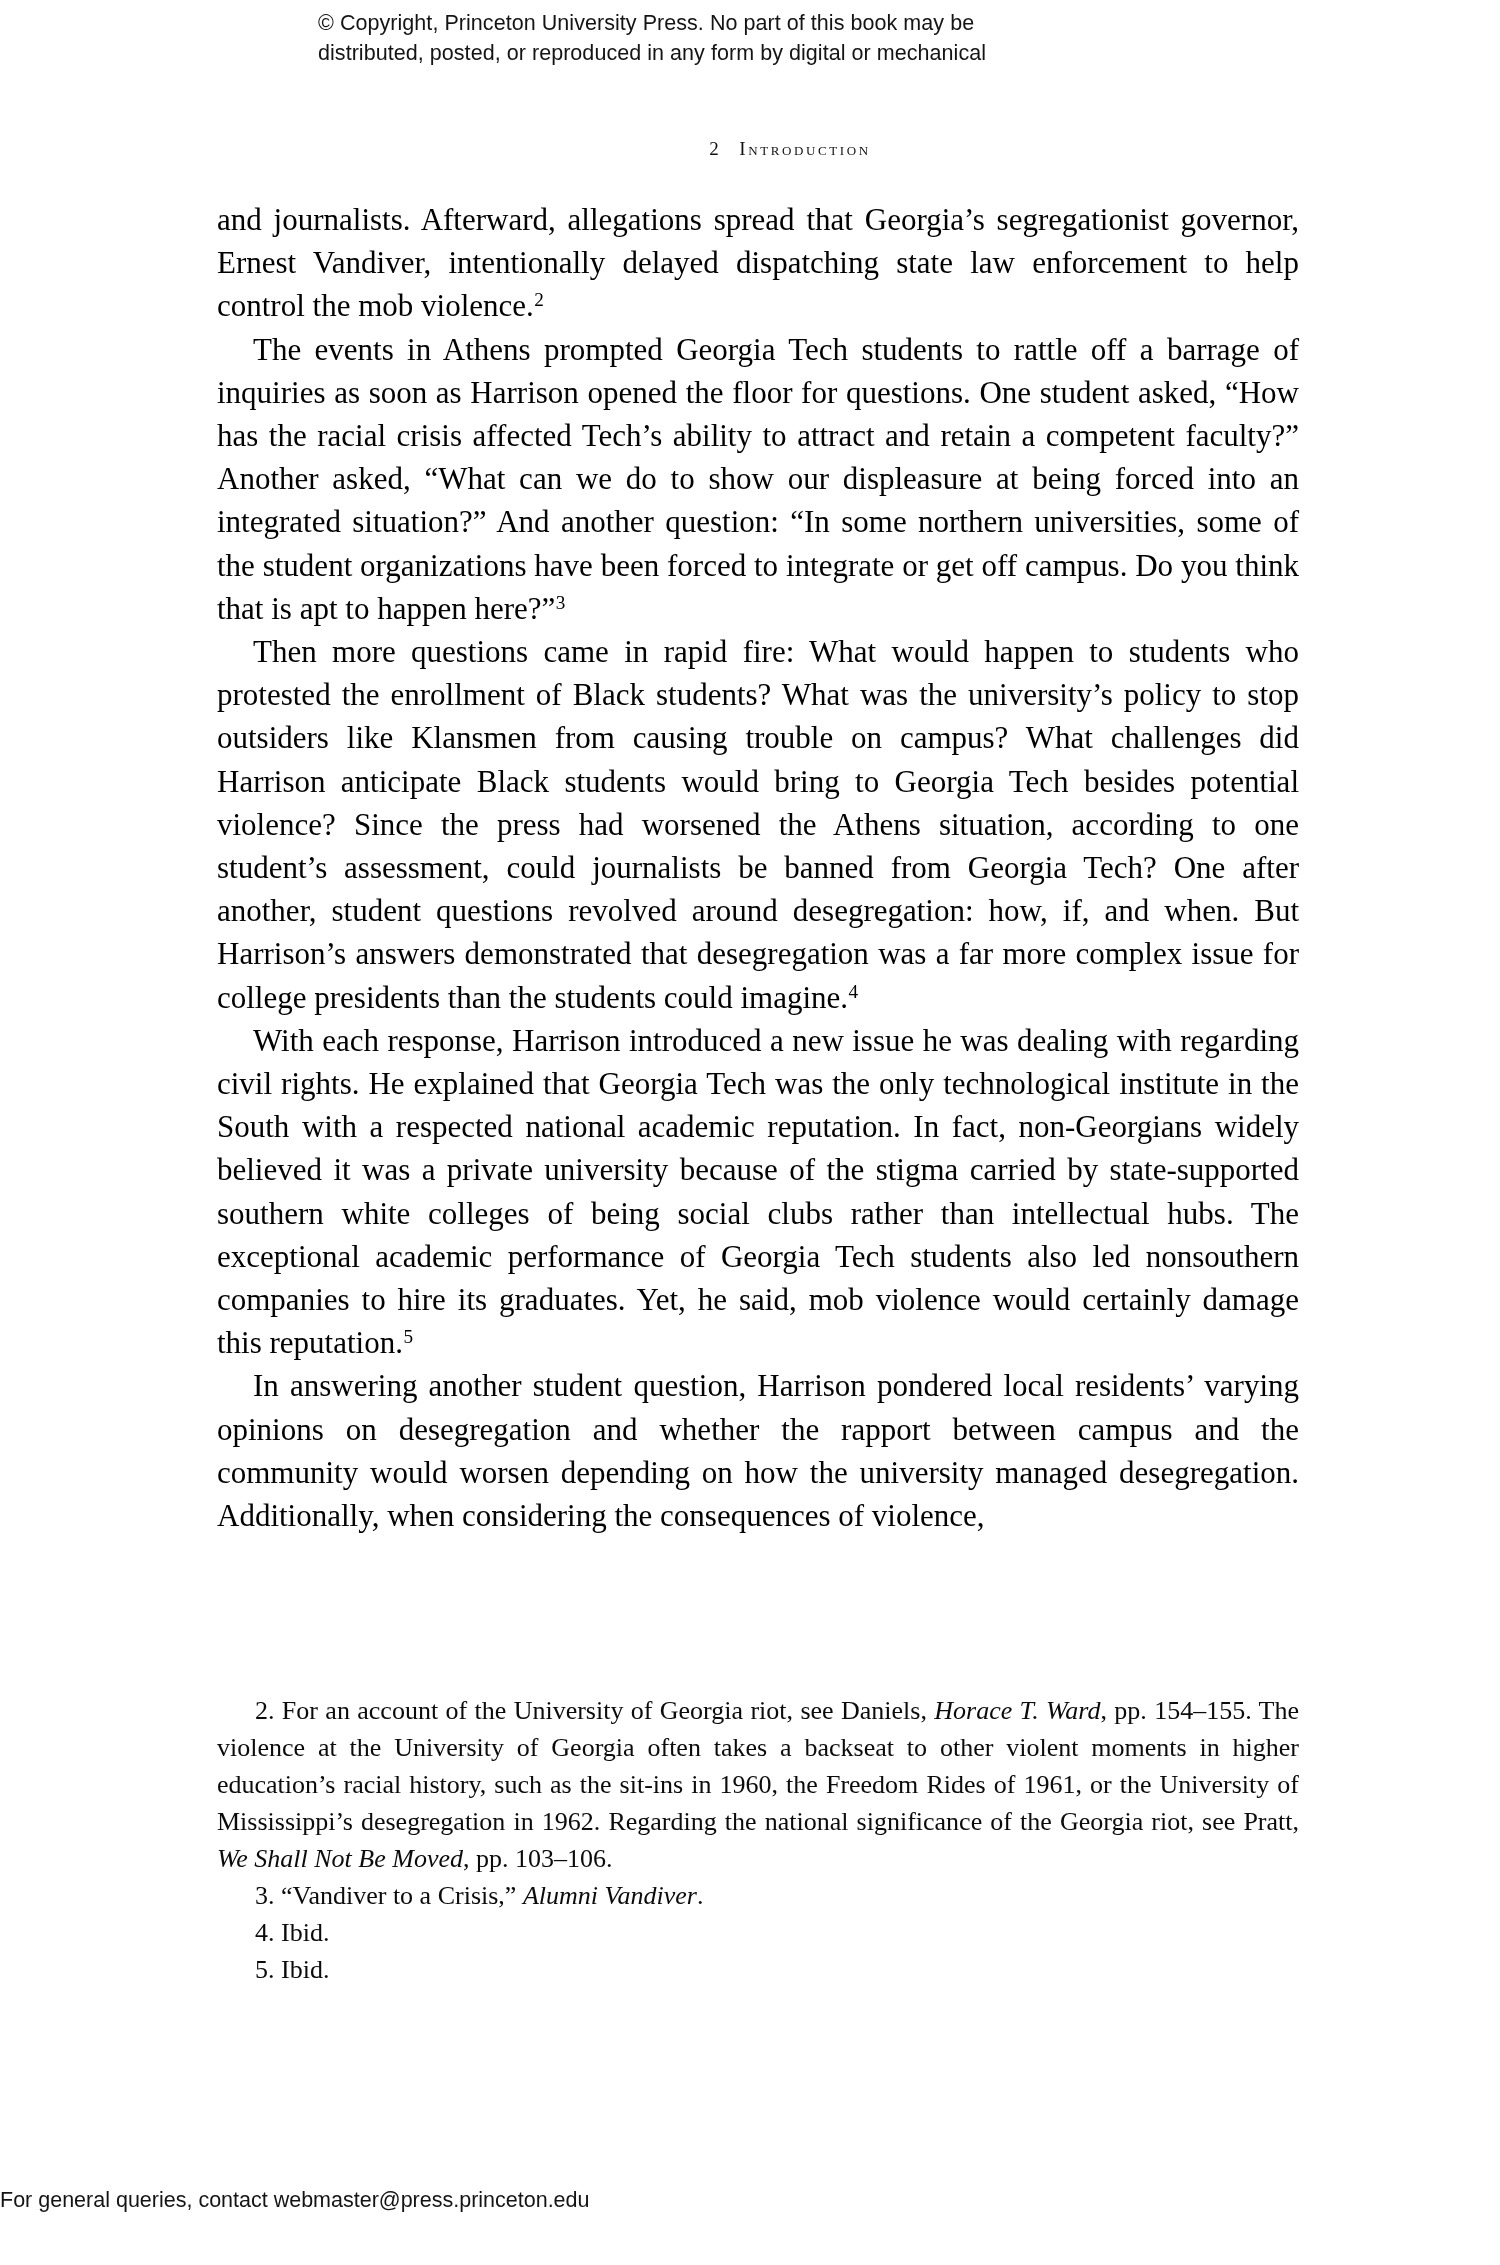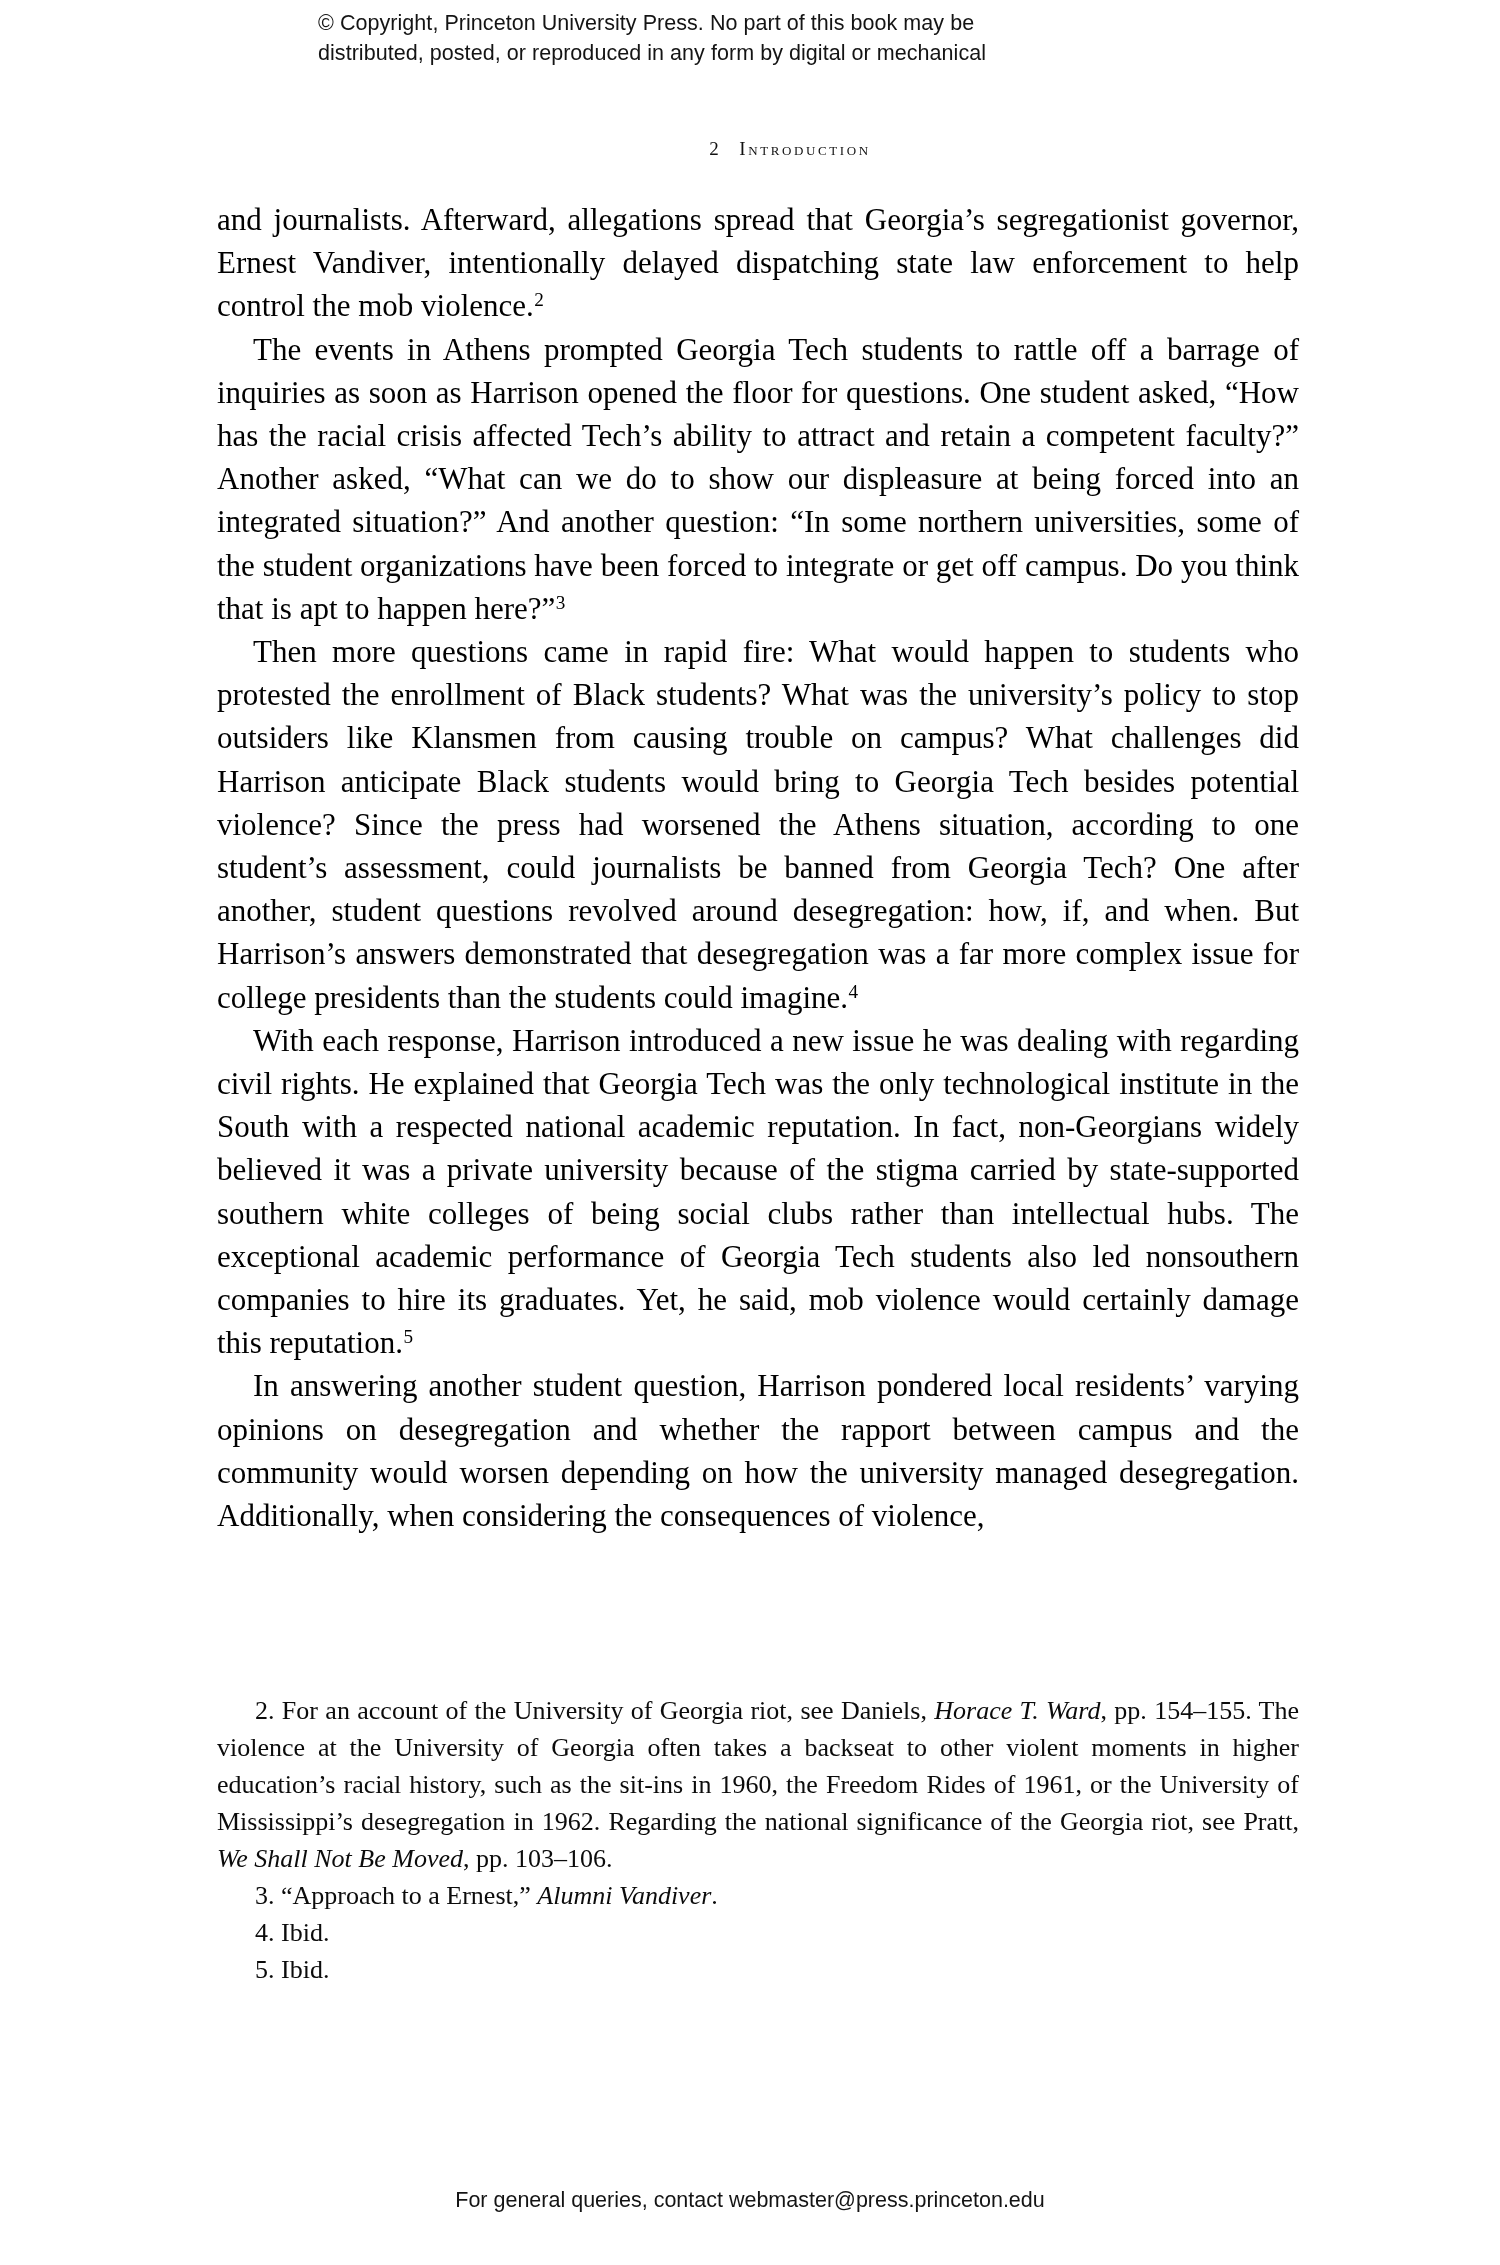--- a/index.html
+++ b/index.html
@@ -96,21 +96,21 @@
     text-align: left;
   }
   .footnotes em { font-style: italic; }
 
   
   .footer {
     position: absolute;
     left: 0;
     top: 2188px;
     width: 1500px;
-    text-align: center;
+    text-align: left;
     font-family: "Liberation Sans", "DejaVu Sans", sans-serif;
     font-size: 21.5px;
     color: #141414;
   }
 </style>
 </head>
 <body>
 
 <div class="page">
 
@@ -126,20 +126,20 @@
   <div class="body-block" id="body-block">
       <p class=""><span>and journalists. Afterward, allegations spread that Georgia’s segregationist governor, Ernest Vandiver, intentionally delayed dispatching state law enforcement to help control the mob violence.</span><sup class="note">2</sup></p>
       <p class="indent"><span>The events in Athens prompted Georgia Tech students to rattle off a barrage of inquiries as soon as Harrison opened the floor for questions. One student asked, “How has the racial crisis affected Tech’s ability to attract and retain a competent faculty?” Another asked, “What can we do to show our displeasure at being forced into an integrated situation?” And another question: “In some northern universities, some of the student organizations have been forced to integrate or get off campus. Do you think that is apt to happen here?”</span><sup class="note">3</sup></p>
       <p class="indent"><span>Then more questions came in rapid fire: What would happen to students who protested the enrollment of Black students? What was the university’s policy to stop outsiders like Klansmen from causing trouble on campus? What challenges did Harrison anticipate Black students would bring to Georgia Tech besides potential violence? Since the press had worsened the Athens situation, according to one student’s assessment, could journalists be banned from Georgia Tech? One after another, student questions revolved around desegregation: how, if, and when. But Harrison’s answers demonstrated that desegregation was a far more complex issue for college presidents than the students could imagine.</span><sup class="note">4</sup></p>
       <p class="indent"><span>With each response, Harrison introduced a new issue he was dealing with regarding civil rights. He explained that Georgia Tech was the only technological institute in the South with a respected national academic reputation. In fact, non-Georgians widely believed it was a private university because of the stigma carried by state-supported southern white colleges of being social clubs rather than intellectual hubs. The exceptional academic performance of Georgia Tech students also led nonsouthern companies to hire its graduates. Yet, he said, mob violence would certainly damage this reputation.</span><sup class="note">5</sup></p>
       <p class="indent"><span>In answering another student question, Harrison pondered local residents’ varying opinions on desegregation and whether the rapport between campus and the community would worsen depending on how the university managed desegregation. Additionally, when considering the consequences of violence,</span></p>
     </div>
 
   <div class="footnotes" id="footnotes-block">
       <p class="fn-first"><span>2.</span><span> For an account of the University of Georgia riot, see Daniels, </span><em>Horace T. Ward</em><span>, pp. 154–155. The violence at the University of Georgia often takes a backseat to other violent moments in higher education’s racial history, such as the sit-ins in 1960, the Freedom Rides of 1961, or the University of Mississippi’s desegregation in 1962. Regarding the national significance of the Georgia riot, see Pratt, </span><em>We Shall Not Be Moved</em><span>, pp. 103–106.</span></p>
-      <p class="fn-short"><span>3.</span><span> “Approach to a Ernest,” </span><em>Alumni Vandiver</em><span>.</span></p>
+      <p class="fn-short"><span>3.</span><span> “Vandiver to a Crisis,” </span><em>Alumni Vandiver</em><span>.</span></p>
       <p class="fn-short"><span>4.</span><span> Ibid.</span></p>
       <p class="fn-short"><span>5.</span><span> Ibid.</span></p>
     </div>
 
   <div class="footer">For general queries, contact webmaster@press.princeton.edu</div>
 
 </div>
 
 </body></html>

